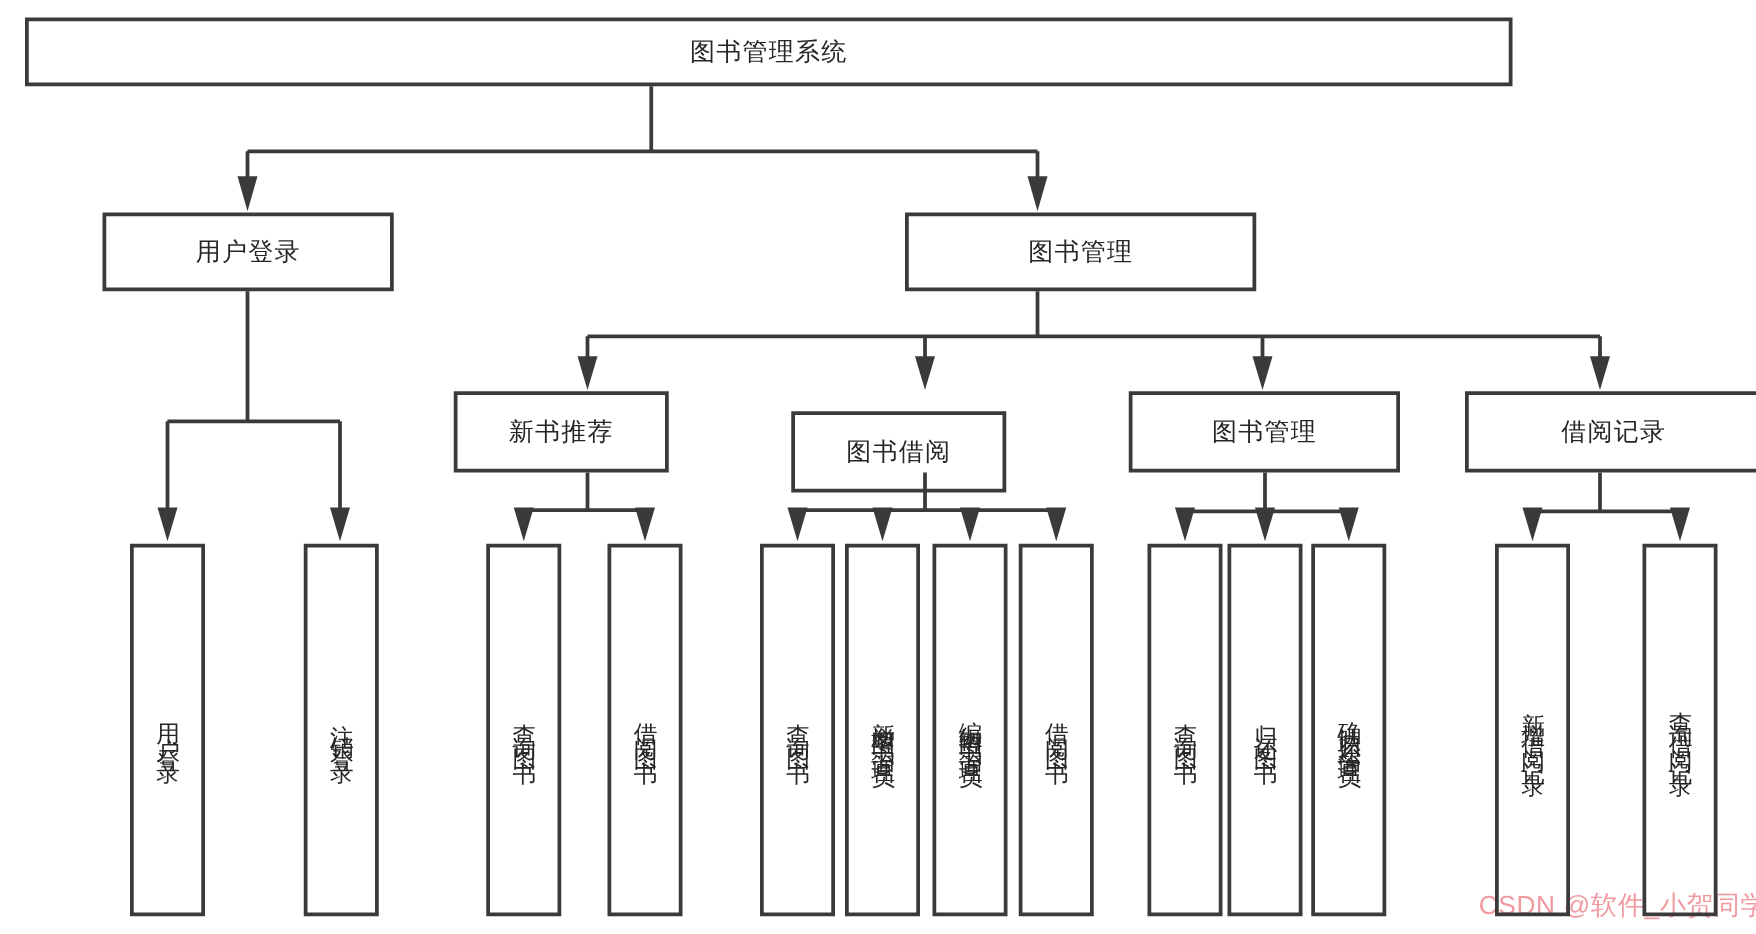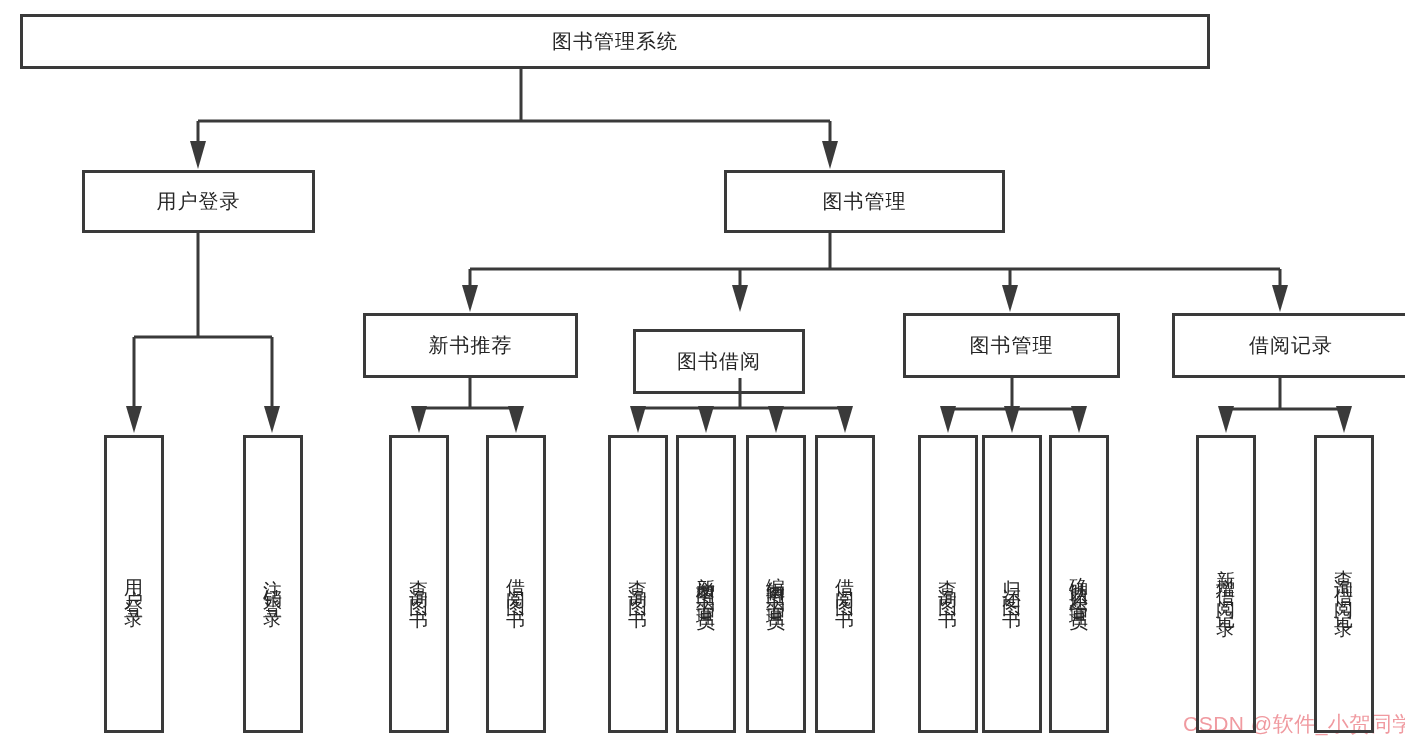--- a/index.html
+++ b/index.html
@@ -113,21 +113,21 @@
     <span class="hlabel">图书管理系统</span>
   </div>
 
   <div class="node" style="left:82px; top:170px; width:233px; height:63px;">
     <span class="hlabel">用户登录</span>
   </div>
   <div class="node" style="left:724px; top:170px; width:281px; height:63px;">
     <span class="hlabel">图书管理</span>
   </div>
 
-  <div class="node" style="left:363px; top:313px; width:215px; height:65px;">
+  <div class="node" style="left:363px; top:313px; width:172px; height:65px;">
     <span class="hlabel">新书推荐</span>
   </div>
   <div class="node" style="left:633px; top:305px; width:172px; height:65px;margin-top:24px;">
     <span class="hlabel">图书借阅</span>
   </div>
   <div class="node" style="left:903px; top:313px; width:217px; height:65px;">
     <span class="hlabel">图书管理</span>
   </div>
   <div class="node" style="left:1172px; top:313px; width:238px; height:65px;">
     <span class="hlabel">借阅记录</span>

